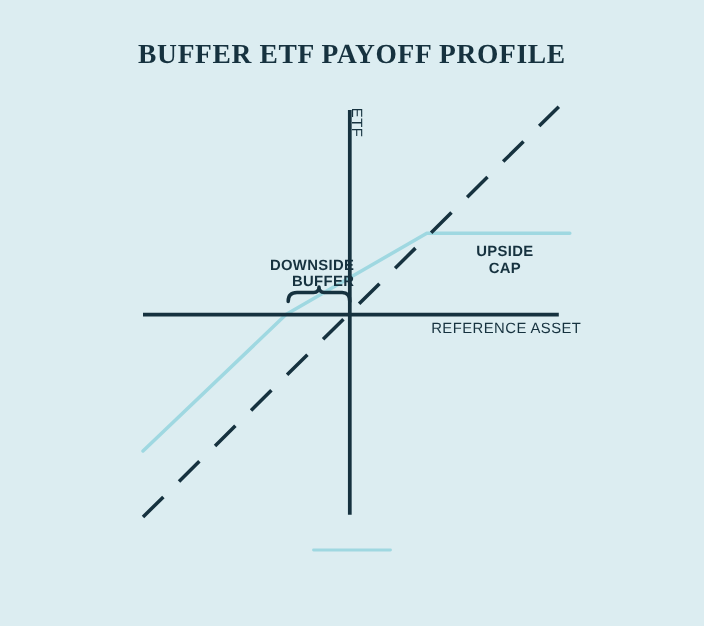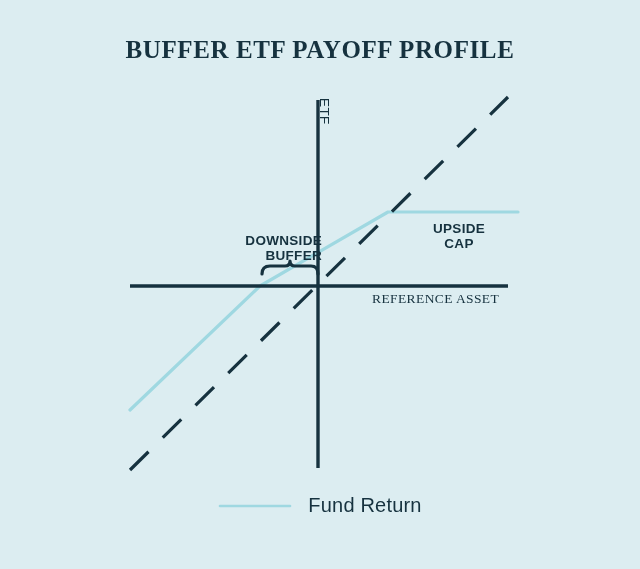--- a/index.html
+++ b/index.html
@@ -44,21 +44,21 @@
   #annot-upside{left:416px;top:221px;width:86px;text-align:center;}
   .axis-label{
     position:absolute;
     font-family:"Liberation Sans", sans-serif;
     color:#16323f;
     font-size:13.5px;
     letter-spacing:0.4px;
     text-transform:uppercase;
     white-space:nowrap;
   }
-  #label-x{left:372px;top:291px;font-family:Liberation Serif, serif;}
+  #label-x{left:392px;top:291px;}
   #label-y{
     left:318px;top:98px;
     transform-origin:0 0;
     transform:rotate(90deg) translate(0px,-14px);
   }
   .legend{
     position:absolute;
     left:0;right:0;top:494px;
     display:flex;
     align-items:center;
@@ -102,19 +102,18 @@
   <div class="axis-label" id="label-x">REFERENCE ASSET</div>
 
   <div class="axis-label" id="label-y">ETF</div>
 
   <div class="legend">
 
     <div class="legend-item">
       <svg class="swatch" width="74" height="12" viewBox="0 0 74 12">
         <line x1="2" y1="6" x2="72" y2="6" stroke="#9fd8e1" stroke-width="2.6" stroke-linecap="round"></line>
       </svg>
-      <span class="legend-text">Fund Return</span>
     </div>
 
 
   </div>
 
 </div>
 
 </body></html>

